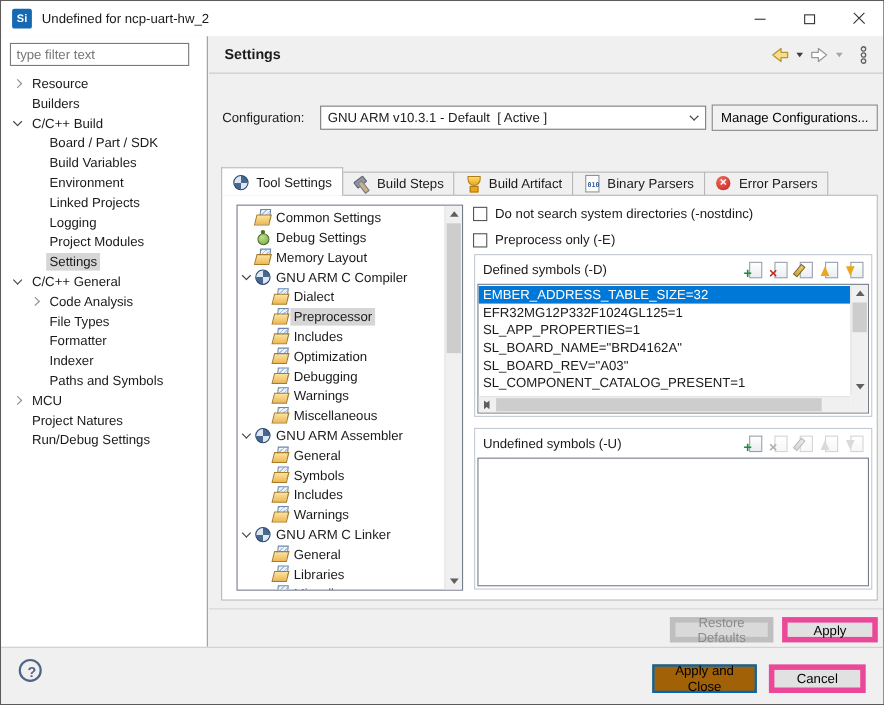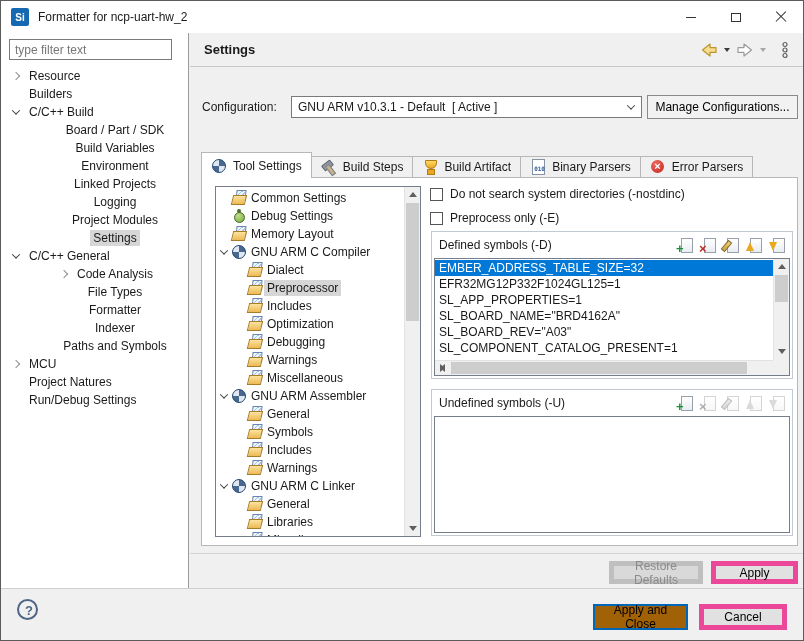--- a/index.html
+++ b/index.html
@@ -23,21 +23,21 @@
   
   .body{position:absolute;left:0;top:32px;width:100%;height:555px;}
   .left-panel{position:absolute;left:0;top:0;width:188px;height:100%;background:#fff;border-right:1px solid #9b9b9b;}
   .filter-input{position:absolute;left:8px;top:6px;width:163px;height:21px;border:1px solid #7a7a7a;padding:0 5px;font:12px "Liberation Sans",sans-serif;color:#333;}
   .filter-input::placeholder{color:#767676;}
 
   
   .snav{position:absolute;left:0;top:34px;right:0;bottom:0;overflow:hidden;}
   .srow{display:flex;align-items:center;height:18px;white-space:nowrap;}
   .srow.lvl0{padding-left:12px;}
-  .srow.lvl1{padding-left:28px;justify-content:center;}
+  .srow.lvl1{padding-left:28px;}
   .chev{width:6px;height:6px;flex:none;border-right:1.5px solid #8f8f8f;border-bottom:1.5px solid #8f8f8f;transform:rotate(-45deg);visibility:hidden;margin-right:7px;}
   [data-expand="collapsed"]>.chev{visibility:visible;}
   [data-expand="expanded"]>.chev{visibility:visible;transform:rotate(45deg) translate(-1px,-1px);border-color:#3f3f3f;}
   .slabel{padding:1px 3px;}
   .srow.selected .slabel{background:#d6d6d6;}
 
   
   .right-panel{position:absolute;left:189px;top:0;right:0;height:100%;background:#f0f0f0;}
   .page-header{position:absolute;left:0;top:0;right:0;height:34px;border-bottom:1px solid #c8c8c8;display:flex;align-items:center;padding:0 10px 0 14px;}
   .page-title{font-weight:bold;font-size:13px;}
@@ -142,21 +142,21 @@
   .si[data-icon="move-up"]::after{content:"";position:absolute;left:1px;bottom:2px;width:0;height:0;border-left:4.5px solid transparent;border-right:4.5px solid transparent;border-bottom:9px solid #e8a91c;}
   .si[data-icon="move-down"]::after{content:"";position:absolute;left:1px;bottom:2px;width:0;height:0;border-left:4.5px solid transparent;border-right:4.5px solid transparent;border-top:9px solid #e8a91c;}
 </style>
 </head>
 <body>
 
 <div id="dialog">
 
   <div class="titlebar">
     <div class="app-icon">Si</div>
-    <div class="title-text">Formatter for ncp-uart-hw_2</div>
+    <div class="title-text">Undefined for ncp-uart-hw_2</div>
     <div class="win-controls">
       <div class="win-btn">
           <span class="ico-min"></span>
         </div>
       <div class="win-btn">
           <span class="ico-max"></span>
         </div>
       <div class="win-btn">
           <span class="ico-close"></span>
         </div>

